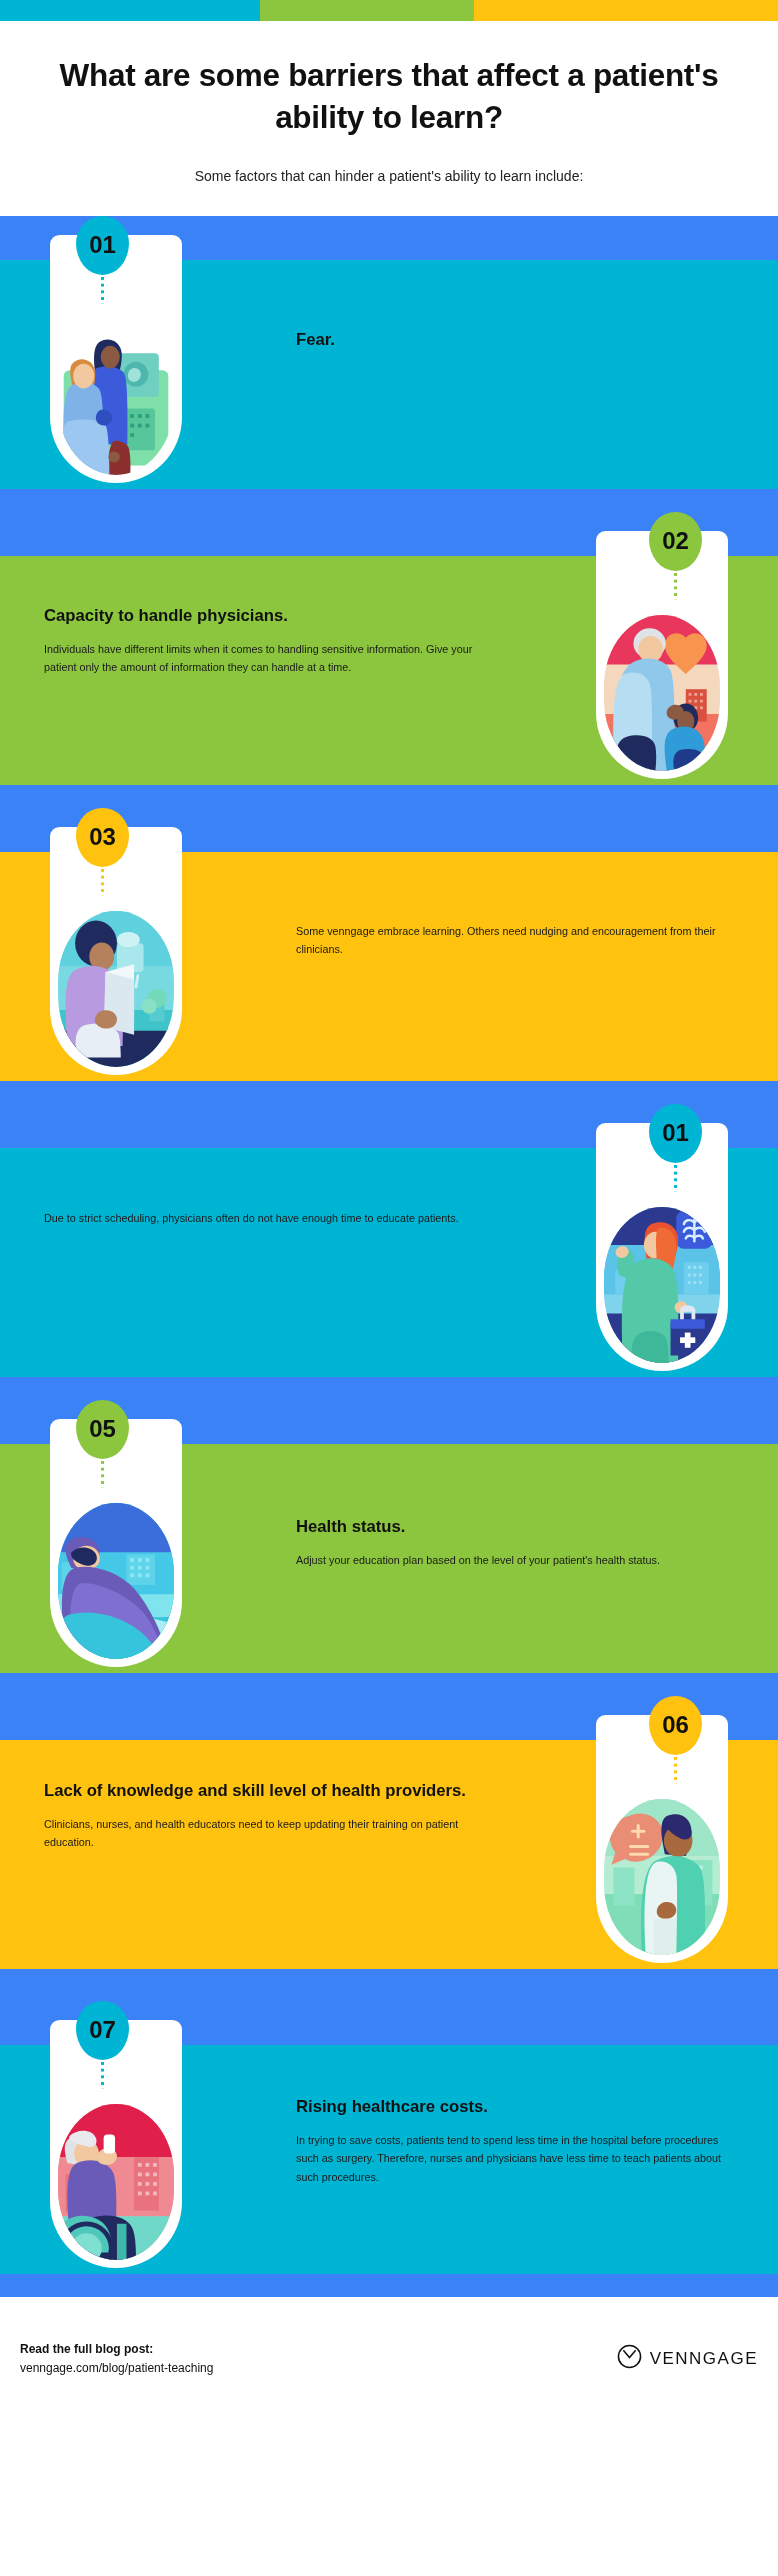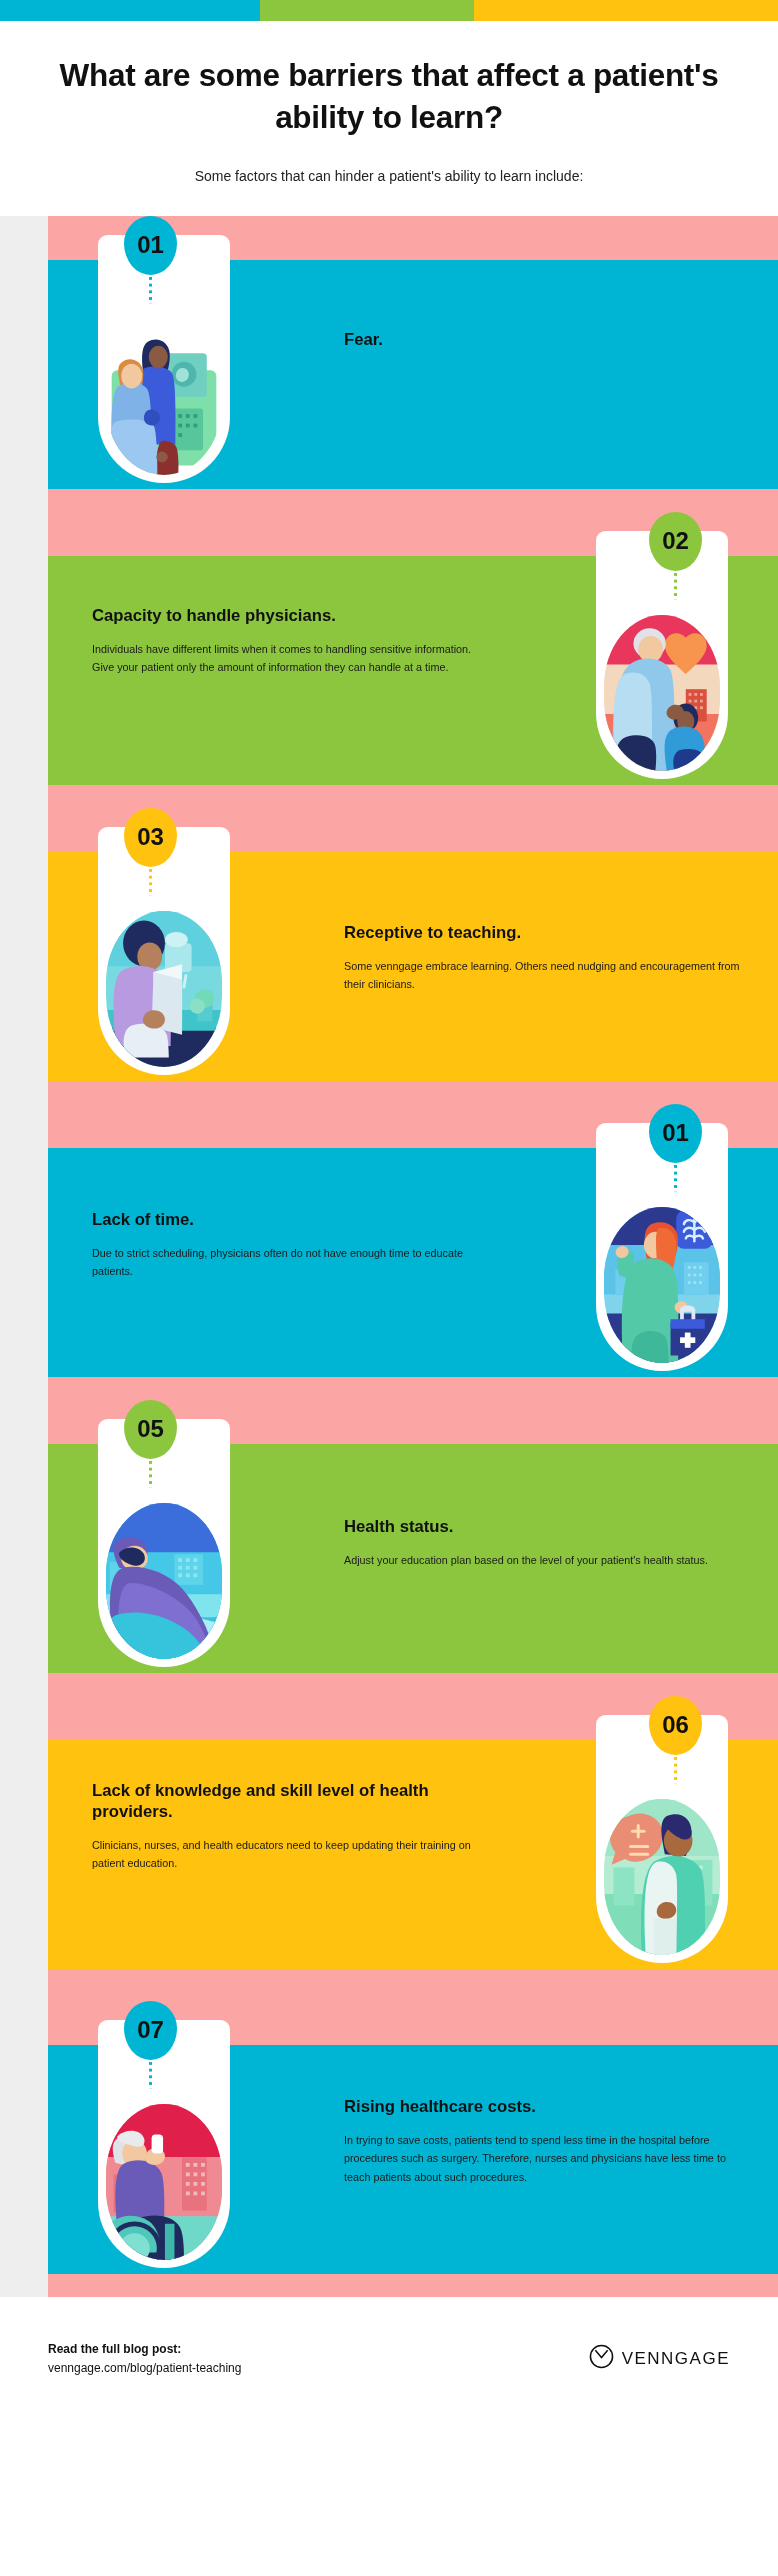--- a/index.html
+++ b/index.html
@@ -39,22 +39,21 @@
     color: #222222;
     line-height: 1.4;
   }
 
   
   .sections { position: relative; background: #eeeeee; }
 
   .section {
     position: relative;
     height: 296px;
-    background: #fca5a5;
-    margin-left: 48px;
+    background: #3b82f6;
   }
   .section.tall { height: 305px; }
 
   
   .band {
     position: absolute;
     left: 0; right: 0;
     top: 44px;
     height: 229px;
   }
@@ -152,21 +151,21 @@
   .s7 .txt { top: 95px; }
 
   
   .footer {
     position: relative;
     background: #ffffff;
     height: 124px;
     display: flex;
     align-items: center;
     justify-content: space-between;
-    padding: 0 48px;
+    padding: 0 20px;
   }
   .footer-left .read-label {
     font-size: 12px;
     font-weight: bold;
     color: #111111;
     line-height: 1.55;
   }
   .footer-left .blog-url {
     font-size: 12px;
     color: #111111;
@@ -301,21 +300,20 @@
           <path d="M28 120c16-4 32 0 36 10 2 8 2 24 2 24H20c-2-12-4-30 8-34z" fill="#e8eef5"></path>
           <path d="M50 64l30-8v58l-30 8z" fill="#f2f7fb"></path>
           <path d="M50 64l-2 58 32 8V72z" fill="#dce8f0"></path>
           <path d="M44 106c8-4 18 0 18 8s-10 12-18 8-6-12 0-16z" fill="#b5805c"></path>
         </svg>
       </div>
     </div>
     <div class="badge yellow left">03</div>
     <div class="dots yellow left"></div>
     <div class="txt right-side">
-      <h2>Receptive to teaching.</h2>
       <p>Some venngage embrace learning. Others need nudging and encouragement from their clinicians.</p>
     </div>
   </div>
 
   <div class="section s4">
     <div class="band cyan"></div>
     <div class="card right">
       <div class="illus">
         <svg viewBox="0 0 122 164" preserveAspectRatio="xMidYMid slice">
           <rect width="122" height="164" fill="#7fd4ec"></rect>
@@ -359,21 +357,20 @@
               <rect x="85" y="132" width="6" height="16"></rect>
               <rect x="80" y="137" width="16" height="6"></rect>
             </g>
           <path d="M40 132c12-4 24 0 26 8 2 8 2 24 2 24H30c-2-12-2-28 10-32z" fill="#3fb89a"></path>
         </svg>
       </div>
     </div>
     <div class="badge cyan right">01</div>
     <div class="dots cyan right"></div>
     <div class="txt left-side">
-      <h2>Lack of time.</h2>
       <p>Due to strict scheduling, physicians often do not have enough time to educate patients.</p>
     </div>
   </div>
 
   <div class="section s5">
     <div class="band green"></div>
     <div class="card left">
       <div class="illus">
         <svg viewBox="0 0 122 164" preserveAspectRatio="xMidYMid slice">
           <rect width="122" height="164" fill="#3fd0e0"></rect>

